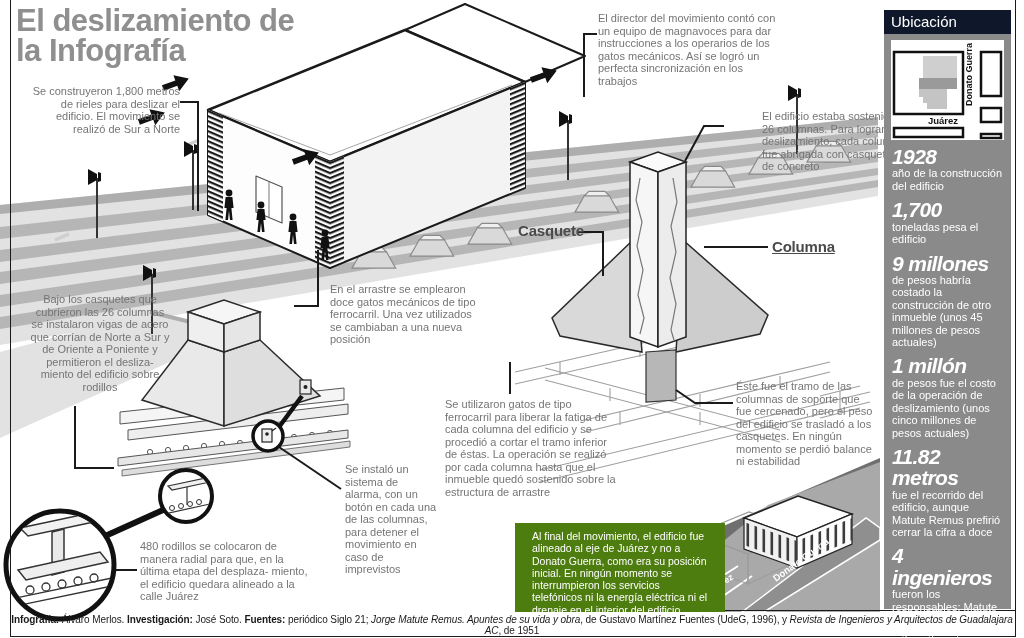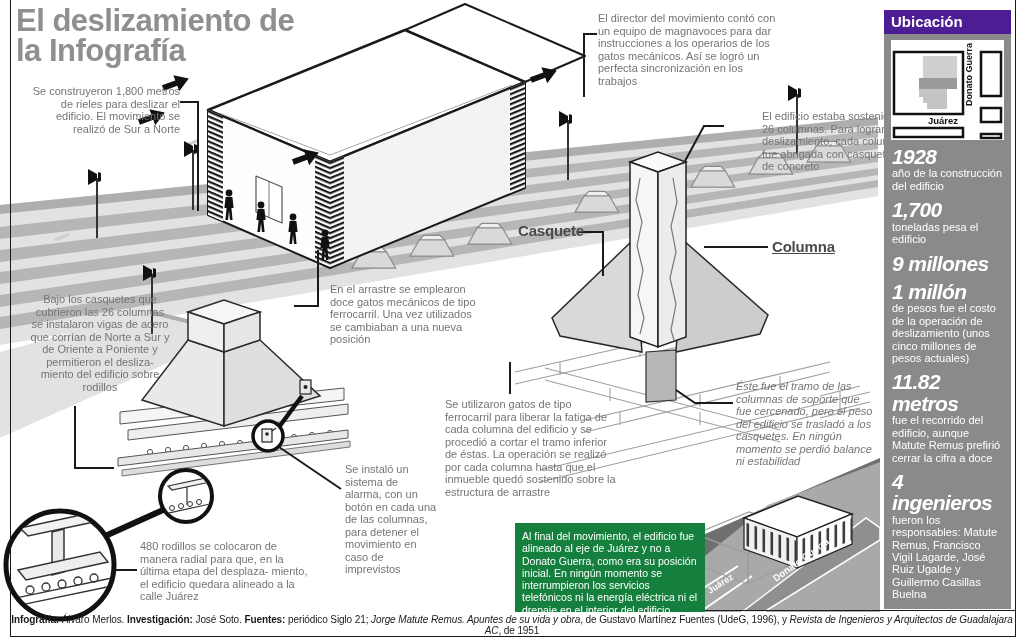--- a/index.html
+++ b/index.html
@@ -5,24 +5,24 @@
   html,body{margin:0;padding:0;background:#fff;}
   .stage{position:relative;width:1024px;height:638px;background:#fff;overflow:hidden;
          font-family:"Liberation Sans",sans-serif;-webkit-font-smoothing:antialiased;}
   .layer{position:absolute;left:0;top:0;}
   .frame{position:absolute;background:#1a1a1a;}
   .title{position:absolute;left:16px;top:6px;width:310px;font-size:31px;font-weight:bold;
          color:#8f8f8f;line-height:.97;letter-spacing:-.5px;}
   .co{position:absolute;font-size:11px;line-height:1.14;color:#757575;}
   .co.right{text-align:right;}
   .dlabel{position:absolute;font-weight:bold;font-size:15px;color:#4a4a4a;letter-spacing:-.2px;}
-  .finalbox{position:absolute;left:515px;top:523px;width:176px;height:75px;background:#15803d;
-            color:#fff;font-size:10.5px;line-height:1.17;padding:7px 7px;}
+  .finalbox{position:absolute;left:515px;top:523px;width:176px;height:75px;background:#4d7c0f;
+            color:#fff;font-size:10.5px;line-height:1.17;padding:7px 17px;}
   .sidebar{position:absolute;left:884px;top:10px;width:127px;height:599px;background:#8a8a8a;}
-  .sb-head{background:#4c1d95;color:#fff;font-weight:bold;font-size:15px;padding:3px 0 4px 7px;}
+  .sb-head{background:#0f172a;color:#fff;font-weight:normal;font-size:15px;padding:3px 0 4px 7px;}
   .sb-map{margin:6px 7px 4px 7px;background:#fff;}
   .stats{padding:2px 8px 0 8px;color:#fff;}
   .stat{margin-bottom:7px;}
   .sv{font-size:21px;font-weight:bold;line-height:1.02;letter-spacing:-.6px;font-style:italic;}
   .sd{font-size:11px;line-height:1.13;}
   .credits{position:absolute;left:10px;top:614px;width:1004px;text-align:center;
            font-size:10px;color:#1a1a1a;letter-spacing:-.1px;}
   .credits .b{font-weight:bold;}
   .credits .i{font-style:italic;}
   svg{display:block;}
@@ -248,21 +248,21 @@
   <div class="rule" style="left:515px;top:610px;width:500px;height:1px;"></div>
 
   <div class="title">El deslizamiento de la Infografía</div>
 
   <div class="co right" style="left:28px;top:85px;width:152px;">Se construyeron 1,800 metros de rieles para deslizar el edificio. El movimiento se realizó de Sur a Norte</div>
   <div class="co" style="left:598px;top:12px;width:186px;">El director del movimiento contó con un equipo de magnavoces para dar instrucciones a los operarios de los gatos mecánicos. Así se logró un perfecta sincronización en los trabajos</div>
   <div class="co" style="left:724px;top:110px;width:150px;margin-left:38px;">El edificio estaba sostenido en 26 columnas. Para lograr el deslizamiento, cada columna fue abrigada con casquetes de concreto</div>
   <div class="co" style="left:30px;top:293px;width:140px;text-align:center;">Bajo los casquetes que cubrieron las 26 columnas se instalaron vigas de acero que corrían de Norte a Sur y de Oriente a Poniente y permitieron el desliza- miento del edificio sobre rodillos</div>
   <div class="co" style="left:330px;top:283px;width:152px;">En el arrastre se emplearon doce gatos mecánicos de tipo ferrocarril. Una vez utilizados se cambiaban a una nueva posición</div>
   <div class="co" style="left:445px;top:398px;width:172px;">Se utilizaron gatos de tipo ferrocarril para liberar la fatiga de cada columna del edificio y se procedió a cortar el tramo inferior de éstas. La operación se realizó por cada columna hasta que el inmueble quedó sostenido sobre la estructura de arrastre</div>
-  <div class="co" style="left:736px;top:380px;width:140px;font-style:italic;">Éste fue el tramo de las columnas de soporte que fue cercenado, pero el peso del edificio se trasladó a los casquetes. En ningún momento se perdió balance ni estabilidad</div>
+  <div class="co" style="left:736px;top:380px;width:140px;">Éste fue el tramo de las columnas de soporte que fue cercenado, pero el peso del edificio se trasladó a los casquetes. En ningún momento se perdió balance ni estabilidad</div>
   <div class="co" style="left:345px;top:463px;width:92px;">Se instaló un sistema de alarma, con un botón en cada una de las columnas, para detener el movimiento en caso de imprevistos</div>
   <div class="co" style="left:140px;top:540px;width:172px;">480 rodillos se colocaron de manera radial para que, en la última etapa del desplaza- miento, el edificio quedara alineado a la calle Juárez</div>
 
   <div class="dlabel" style="left:518px;top:222px;">Casquete</div>
   <div class="dlabel" style="left:772px;top:238px;text-decoration:underline;">Columna</div>
 
   <div class="finalbox">Al final del movimiento, el edificio fue alineado al eje de Juárez y no a Donato Guerra, como era su posición inicial. En ningún momento se interrumpieron los servicios telefónicos ni la energía eléctrica ni el drenaje en el interior del edificio</div>
 
   <div class="sidebar">
     <div class="sb-head">Ubicación</div>
@@ -287,20 +287,21 @@
       <div class="stat">
         <div class="sv">1928</div>
         <div class="sd">año de la construcción del edificio</div>
       </div>
       <div class="stat">
         <div class="sv">1,700</div>
         <div class="sd">toneladas pesa el edificio</div>
       </div>
       <div class="stat">
         <div class="sv">9 millones</div>
+        <div class="sd">de pesos habría costado la construcción de otro inmueble (unos 45 millones de pesos actuales)</div>
       </div>
       <div class="stat">
         <div class="sv">1 millón</div>
         <div class="sd">de pesos fue el costo de la operación de deslizamiento (unos cinco millones de pesos actuales)</div>
       </div>
       <div class="stat">
         <div class="sv">11.82 metros</div>
         <div class="sd">fue el recorrido del edificio, aunque Matute Remus prefirió cerrar la cifra a doce</div>
       </div>
       <div class="stat">

